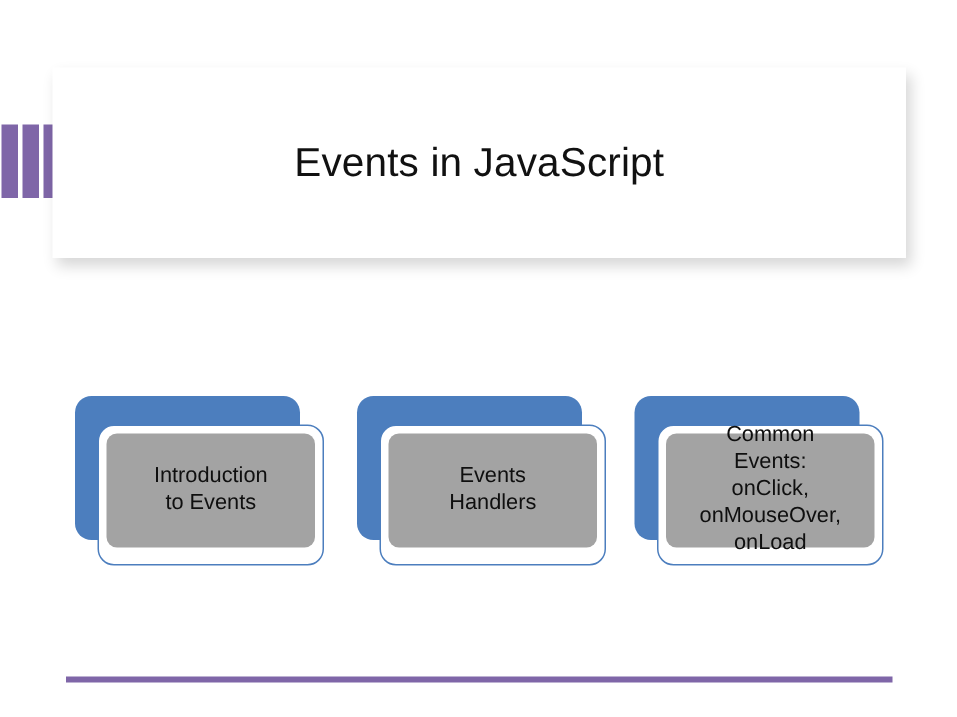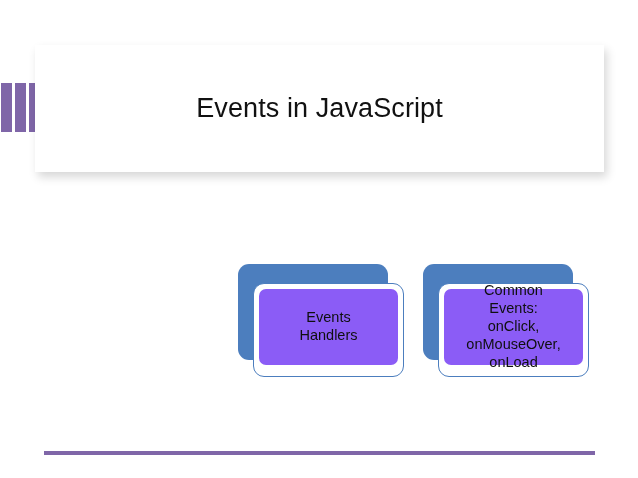--- a/index.html
+++ b/index.html
@@ -99,21 +99,21 @@
     border: 1.6px solid #4c7ebe;
     border-radius: 11px;
     box-sizing: border-box;
   }
   .card-inner {
     position: absolute;
     left: 5px;
     top: 5px;
     right: 5px;
     bottom: 11px;
-    background: #8b5cf6;
+    background: #a3a3a3;
     border-radius: 7px;
     display: flex;
     align-items: center;
     justify-content: center;
     padding: 0 24px;
     box-sizing: border-box;
   }
   .card-label {
     font-size: 14.5px;
     line-height: 1.24;
@@ -143,20 +143,28 @@
     <div class="accent-bar b2"></div>
     <div class="accent-bar b3"></div>
   </div>
 
   <div class="title-card">
     <div class="title-text">Events in JavaScript</div>
   </div>
 
   <div class="card-row">
 
+    <div class="stack-card c1">
+      <div class="card-back"></div>
+      <div class="card-front">
+        <div class="card-inner">
+          <span class="card-label">Introduction to Events</span>
+        </div>
+      </div>
+    </div>
 
     <div class="stack-card c2">
       <div class="card-back"></div>
       <div class="card-front">
         <div class="card-inner">
           <span class="card-label">Events Handlers</span>
         </div>
       </div>
     </div>
 

